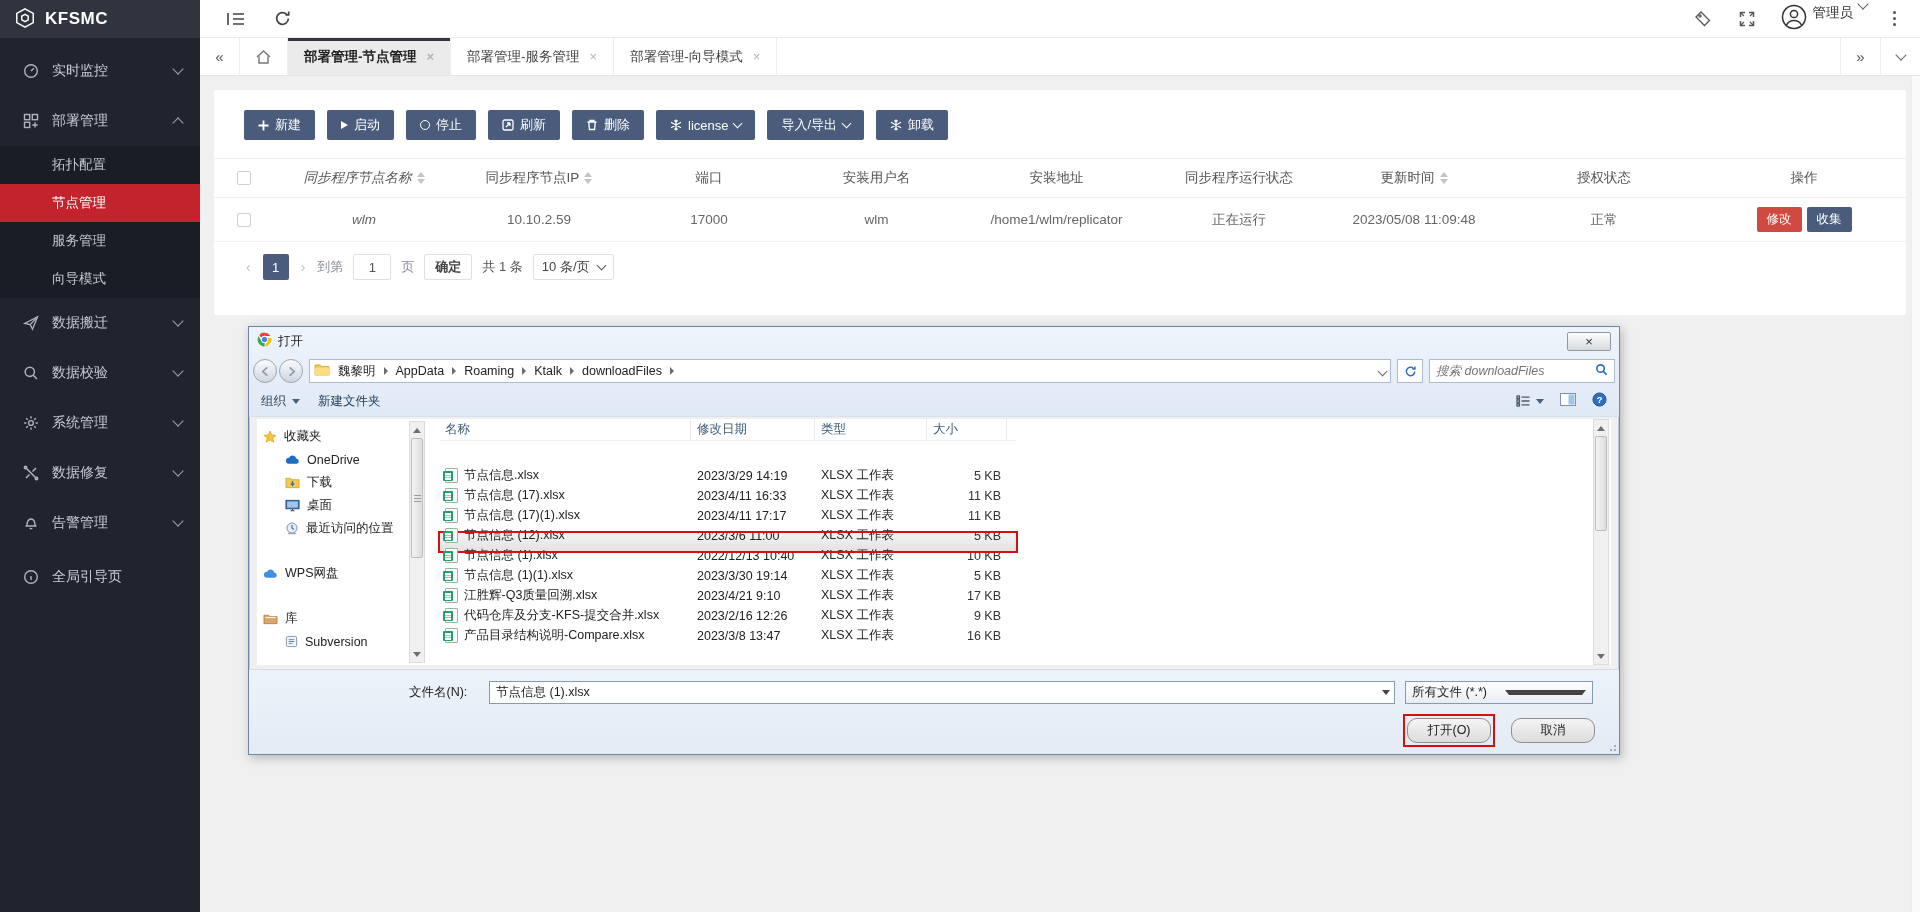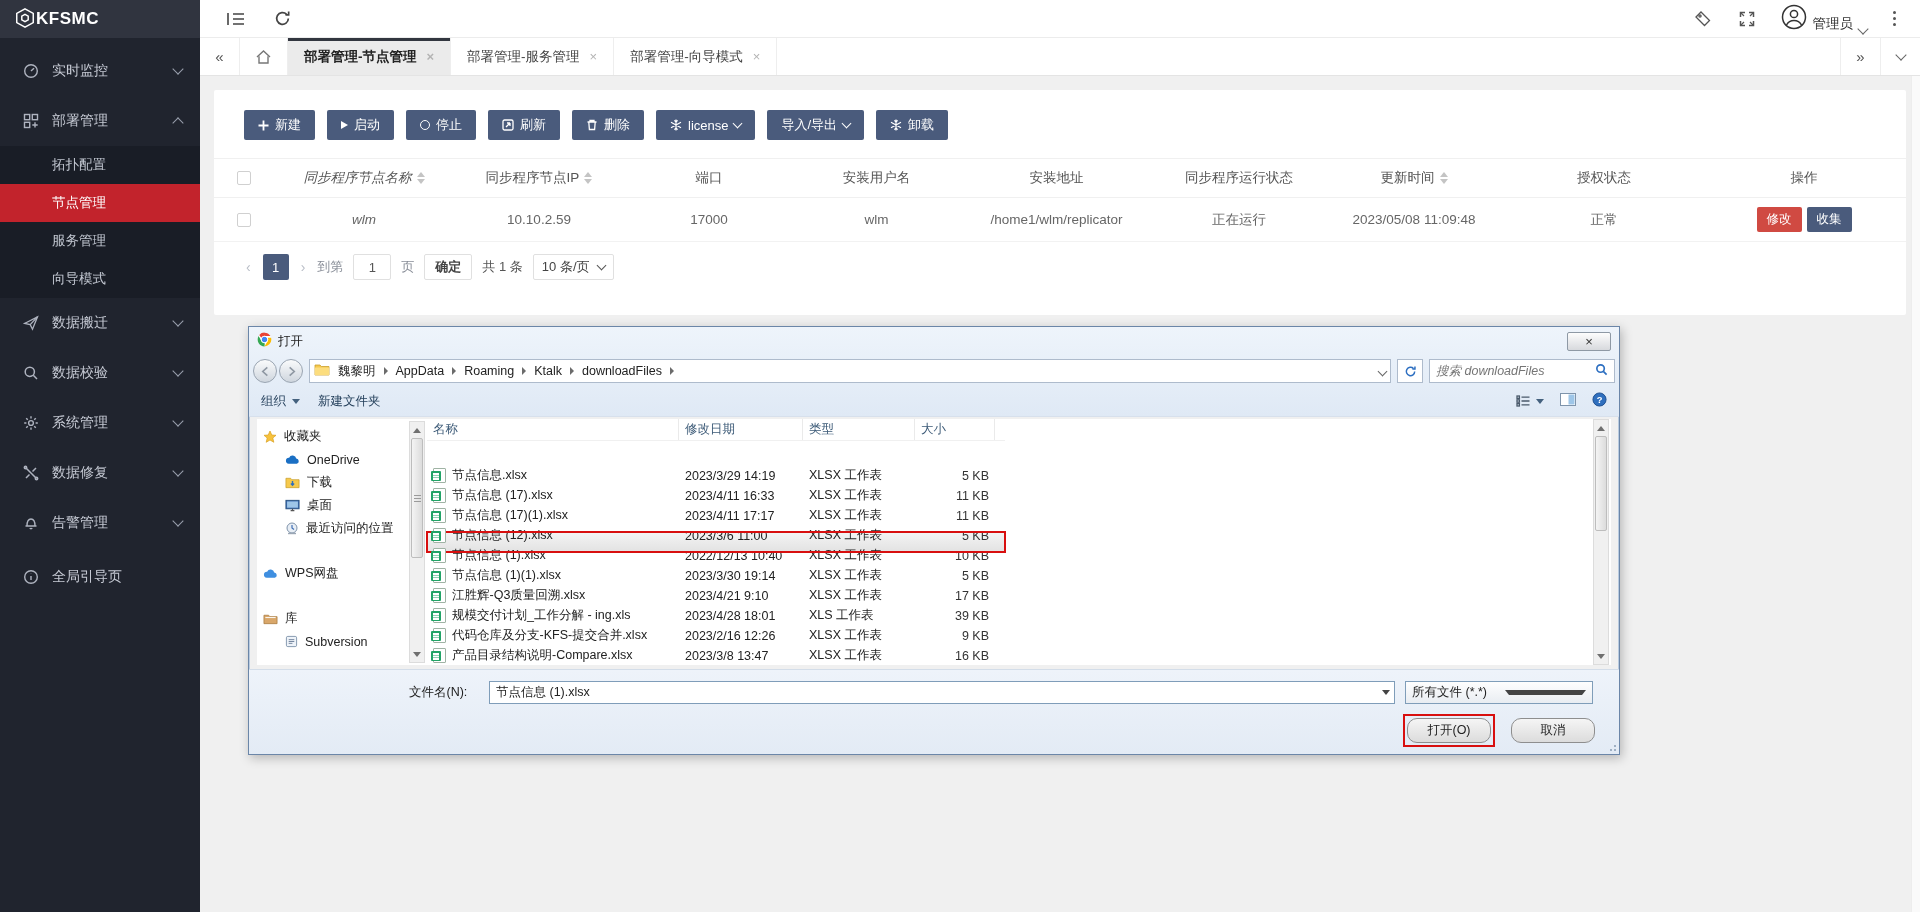--- a/index.html
+++ b/index.html
@@ -2,40 +2,40 @@
 <html><head>
 <meta charset="utf-8">
 <style>
   * { margin:0; padding:0; box-sizing:border-box; }
   html,body { width:1920px; height:912px; overflow:hidden; }
   body { font-family:"Liberation Sans","DejaVu Sans",sans-serif; font-size:14px; color:#333; background:#f0f0f0; }
   #app { position:relative; width:1920px; height:912px; }
 
   
   .sidebar { position:absolute; left:0; top:0; width:200px; height:912px; background:#20242e; z-index:5; }
-  .logo { height:38px; background:#30343f; display:flex; align-items:center; padding-left:14px; }
+  .logo { height:38px; background:#30343f; display:flex; align-items:center; padding-left:14px; gap:9px; }
   .logo-text { color:#fff; font-weight:bold; font-size:17px; letter-spacing:.5px; }
   .side-menu { padding-top:8px; }
   .side-item { height:50px; display:flex; align-items:center; padding:0 18px 0 22px; color:#c6cad4; cursor:pointer; }
   .side-item .sicon { width:18px; height:18px; margin-right:12px; display:flex; align-items:center; justify-content:center; color:#aeb3bf; }
   .side-item .slabel { flex:1; font-size:14px; }
   .chev { width:8px; height:8px; border-right:1.6px solid #9aa0ad; border-bottom:1.6px solid #9aa0ad; }
   .chev.down { transform:rotate(45deg); margin-top:-4px; }
   .chev.up { transform:rotate(-135deg); margin-top:4px; }
   .submenu { background:#191d26; }
   .sub-item { height:38px; display:flex; align-items:center; padding-left:52px; color:#c2c7d1; font-size:13.5px; cursor:pointer; }
   .sub-item.active { background:#c2232c; color:#fff; }
   .side-bottom-item { margin-top:4px; }
 
   
   .topbar { position:absolute; left:200px; top:0; right:0; height:38px; background:#fff; border-bottom:1px solid #ececec; display:flex; align-items:center; }
   .topbar .hicon { width:20px; height:20px; display:flex; align-items:center; justify-content:center; color:#4a4a4a; cursor:pointer; }
   .tb-left { display:flex; gap:26px; padding-left:26px; align-items:center; }
   .tb-right { margin-left:auto; display:flex; align-items:center; gap:24px; padding-right:22px; }
-  .userbox { display:flex; align-items:flex-end; gap:6px; cursor:pointer; }
+  .userbox { display:flex; align-items:flex-start; gap:6px; cursor:pointer; }
   .username { font-size:13.5px; color:#333; }
   .kebab { display:flex; flex-direction:column; gap:3px; cursor:pointer; padding:2px; }
   .kebab i { width:3px; height:3px; border-radius:50%; background:#555; }
 
   
   .tabbar { position:absolute; left:200px; top:38px; right:0; height:38px; background:#fff; border-bottom:1px solid #e4e4e4; display:flex; align-items:stretch; }
   .tab-nav-btn { width:40px; display:flex; align-items:center; justify-content:center; color:#555; border-right:1px solid #eee; font-size:15px; cursor:pointer; }
   .home-tab { width:48px; display:flex; align-items:center; justify-content:center; border-right:1px solid #eee; color:#666; cursor:pointer; }
   .tab { position:relative; display:flex; align-items:center; gap:10px; padding:0 16px; border-right:1px solid #eee; font-size:13.5px; color:#444; cursor:pointer; }
   .tab .tclose { color:#b3b3b3; font-size:13px; }
@@ -105,21 +105,21 @@
   .nav-item { height:23px; display:flex; align-items:center; gap:7px; cursor:pointer; }
   .nav-ind1 { padding-left:22px; }
   .nav-gap { height:22px; }
   .nav-scroll { position:absolute; left:152px; top:2px; width:16px; bottom:2px; background:#f0f0f0; border:1px solid #dcdcdc; }
   .sb-arrow { position:absolute; left:1px; width:12px; height:14px; display:flex; align-items:center; justify-content:center; }
   .sb-thumb { position:absolute; left:1px; top:16px; width:12px; height:120px; background:linear-gradient(90deg,#f4f4f4,#dcdcdc); border:1px solid #bdbdbd; border-radius:2px; display:flex; flex-direction:column; align-items:center; justify-content:center; gap:2px; }
   .sb-thumb i { width:7px; height:1px; background:#9a9a9a; }
   .tri-up-s { width:0;height:0;border-left:4px solid transparent;border-right:4px solid transparent;border-bottom:5px solid #6f6f6f; }
   .tri-dn-s { width:0;height:0;border-left:4px solid transparent;border-right:4px solid transparent;border-top:5px solid #6f6f6f; }
 
-  .filelist { position:absolute; left:170px; top:0; width:578px; bottom:0; }
+  .filelist { position:absolute; left:182px; top:0; width:578px; bottom:0; }
   .fl-head { display:flex; height:22px; border-bottom:1px solid #f0f0f0; font-size:12.5px; color:#3c5a77; }
   .fl-head .fc { display:flex; align-items:center; padding:0 6px; border-right:1px solid #eaeaea; }
   .fc.fname { width:252px; } .fc.fdate { width:124px; } .fc.ftype { width:112px; } .fc.fsize { width:80px; justify-content:flex-end; }
   .fl-head .fc.fname { justify-content:flex-start; } .fl-head .fc.fsize { justify-content:flex-start; }
   .file-row { display:flex; align-items:center; height:20px; font-size:12.5px; color:#222; cursor:pointer; }
   .file-row .fc { display:flex; align-items:center; padding:0 6px; overflow:hidden; white-space:nowrap;margin-top:27px; }
   .file-row .fc.fname { gap:6px; }
   .file-row .fc.fsize { justify-content:flex-end; color:#333; }
   .file-row.selected { background:linear-gradient(#f4f4f4,#e2e2e2); outline:2px solid #d80f0f; outline-offset:-1px; }
   .file-row.clipped { height:11px; overflow:hidden; align-items:flex-start; color:transparent; }
@@ -731,29 +731,20 @@
             <div class="file-row">
               <span class="fc fname">
                 <span class="xlsx-icon"></span>
                 <span class="ftext">江胜辉-Q3质量回溯.xlsx</span>
               </span>
               <span class="fc fdate">2023/4/21 9:10</span>
               <span class="fc ftype">XLSX 工作表</span>
               <span class="fc fsize">17 KB</span>
             </div>
 
-            <div class="file-row">
-              <span class="fc fname">
-                <span class="xlsx-icon"></span>
-                <span class="ftext">规模交付计划_工作分解 - ing.xls</span>
-              </span>
-              <span class="fc fdate">2023/4/28 18:01</span>
-              <span class="fc ftype">XLS 工作表</span>
-              <span class="fc fsize">39 KB</span>
-            </div>
 
             <div class="file-row">
               <span class="fc fname">
                 <span class="xlsx-icon"></span>
                 <span class="ftext">代码仓库及分支-KFS-提交合并.xlsx</span>
               </span>
               <span class="fc fdate">2023/2/16 12:26</span>
               <span class="fc ftype">XLSX 工作表</span>
               <span class="fc fsize">9 KB</span>
             </div>

